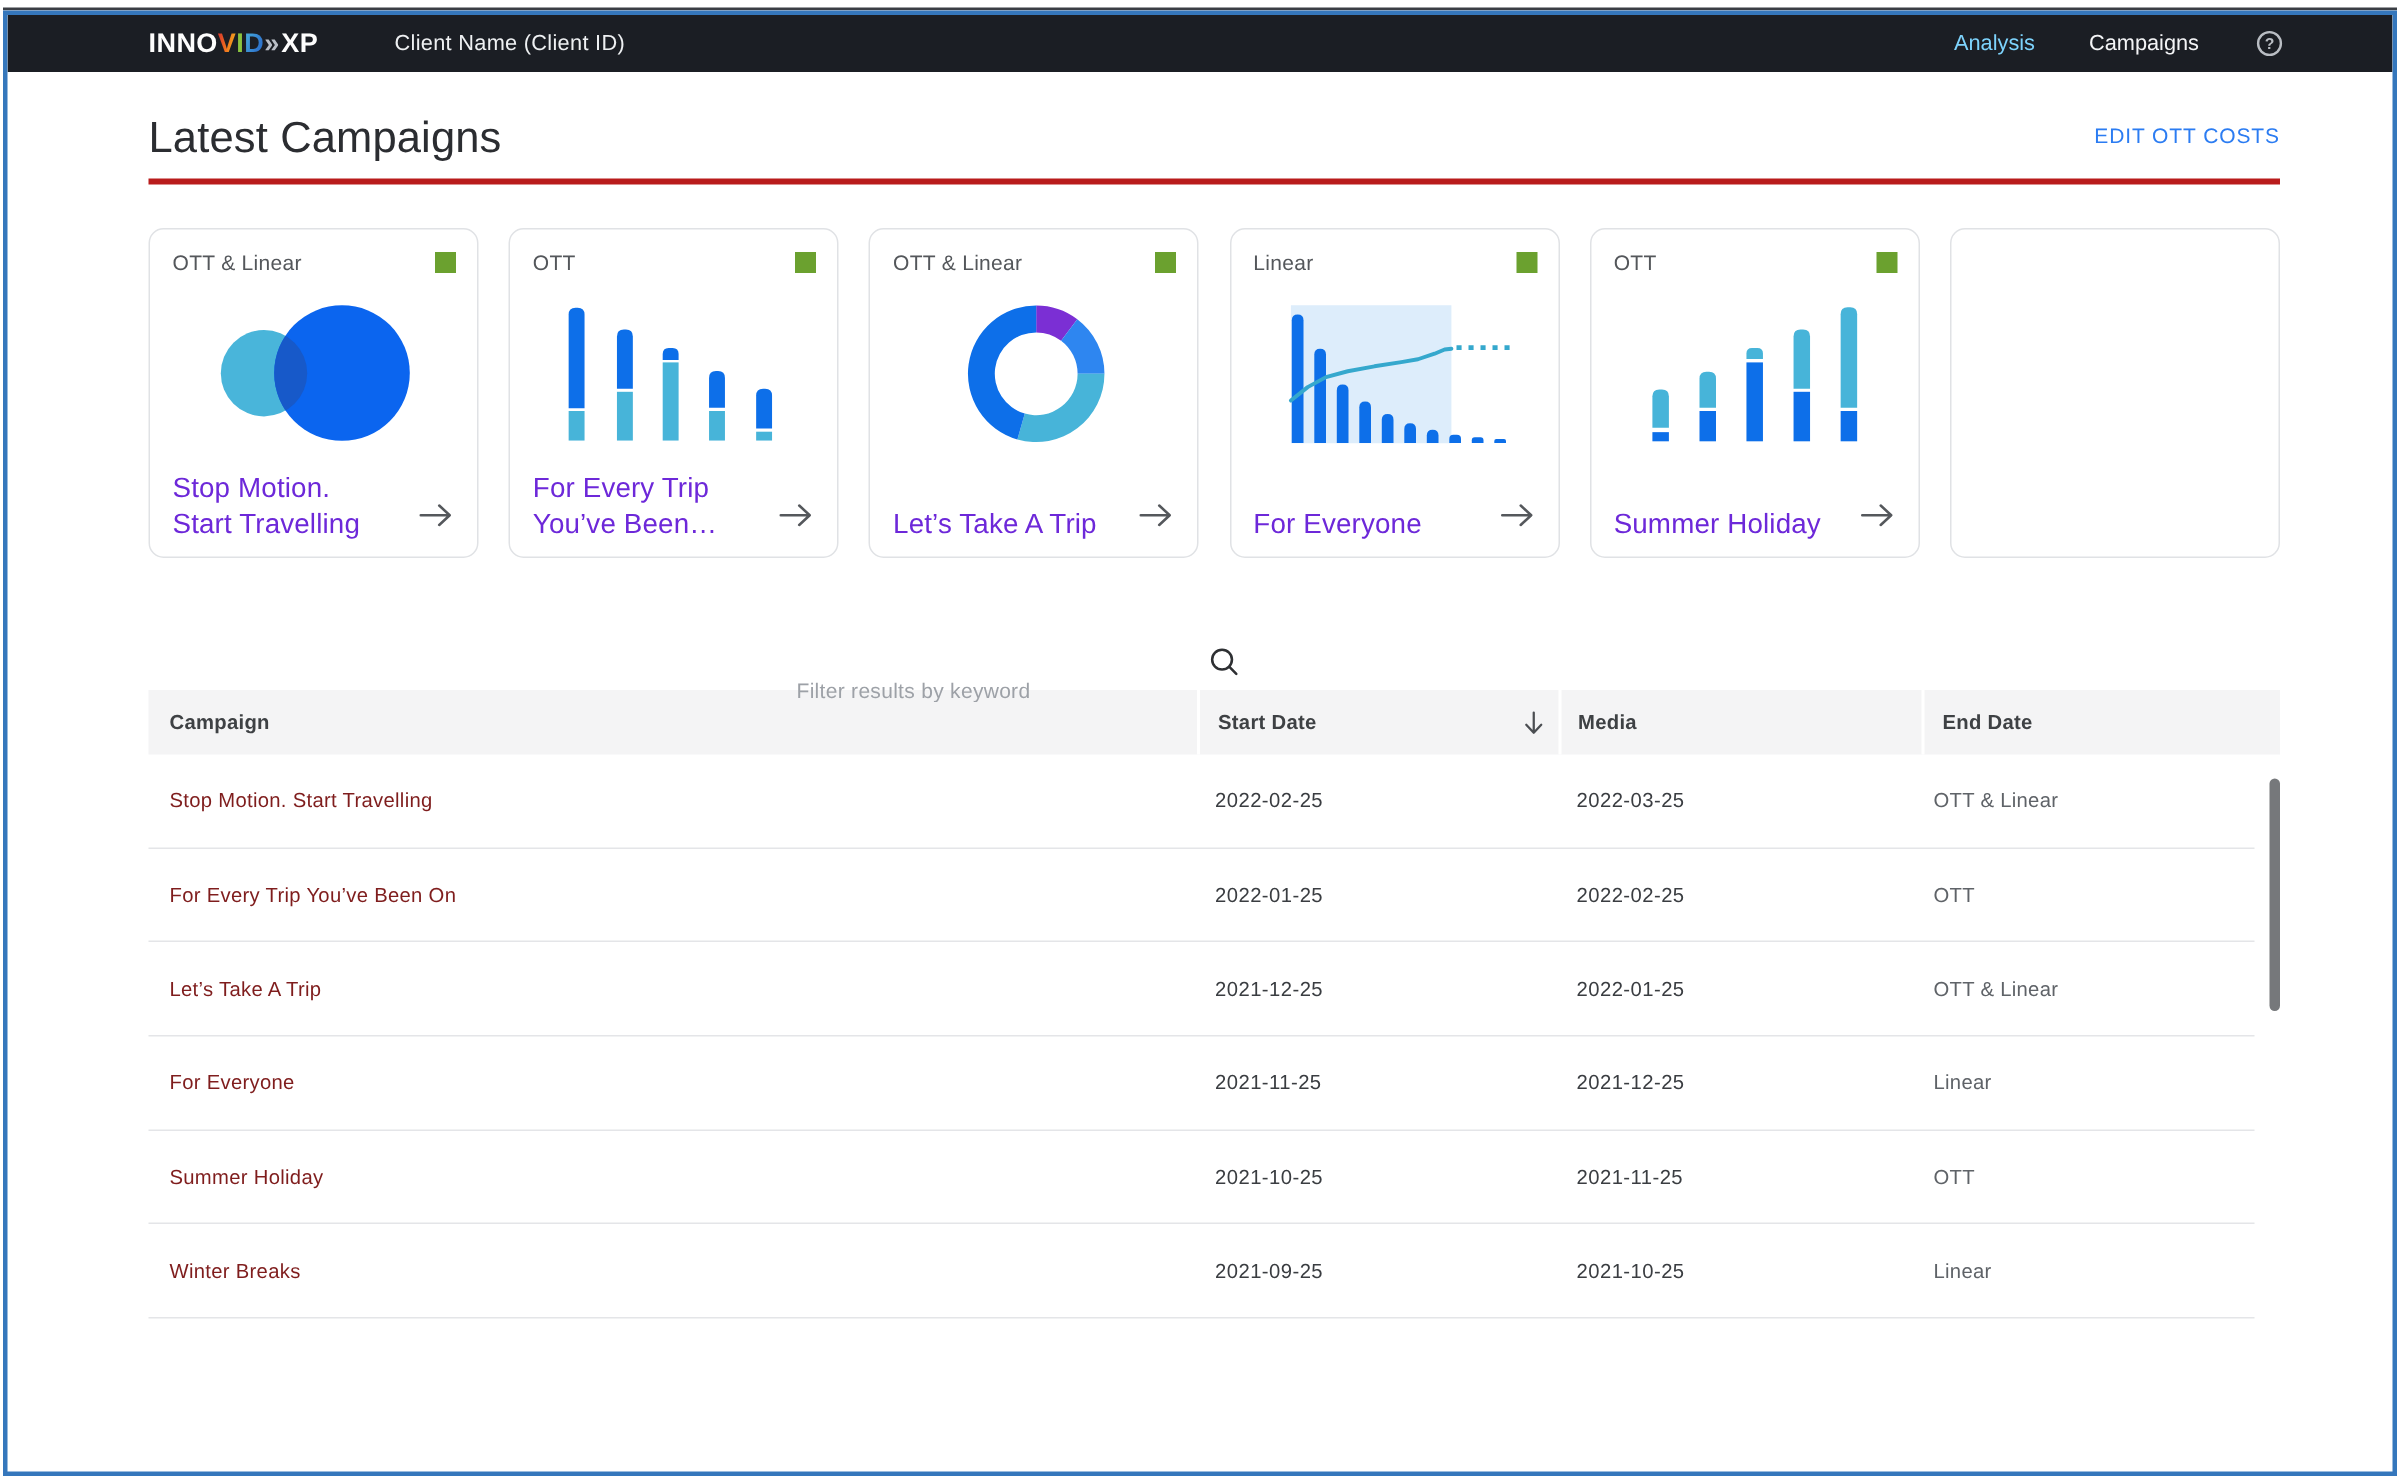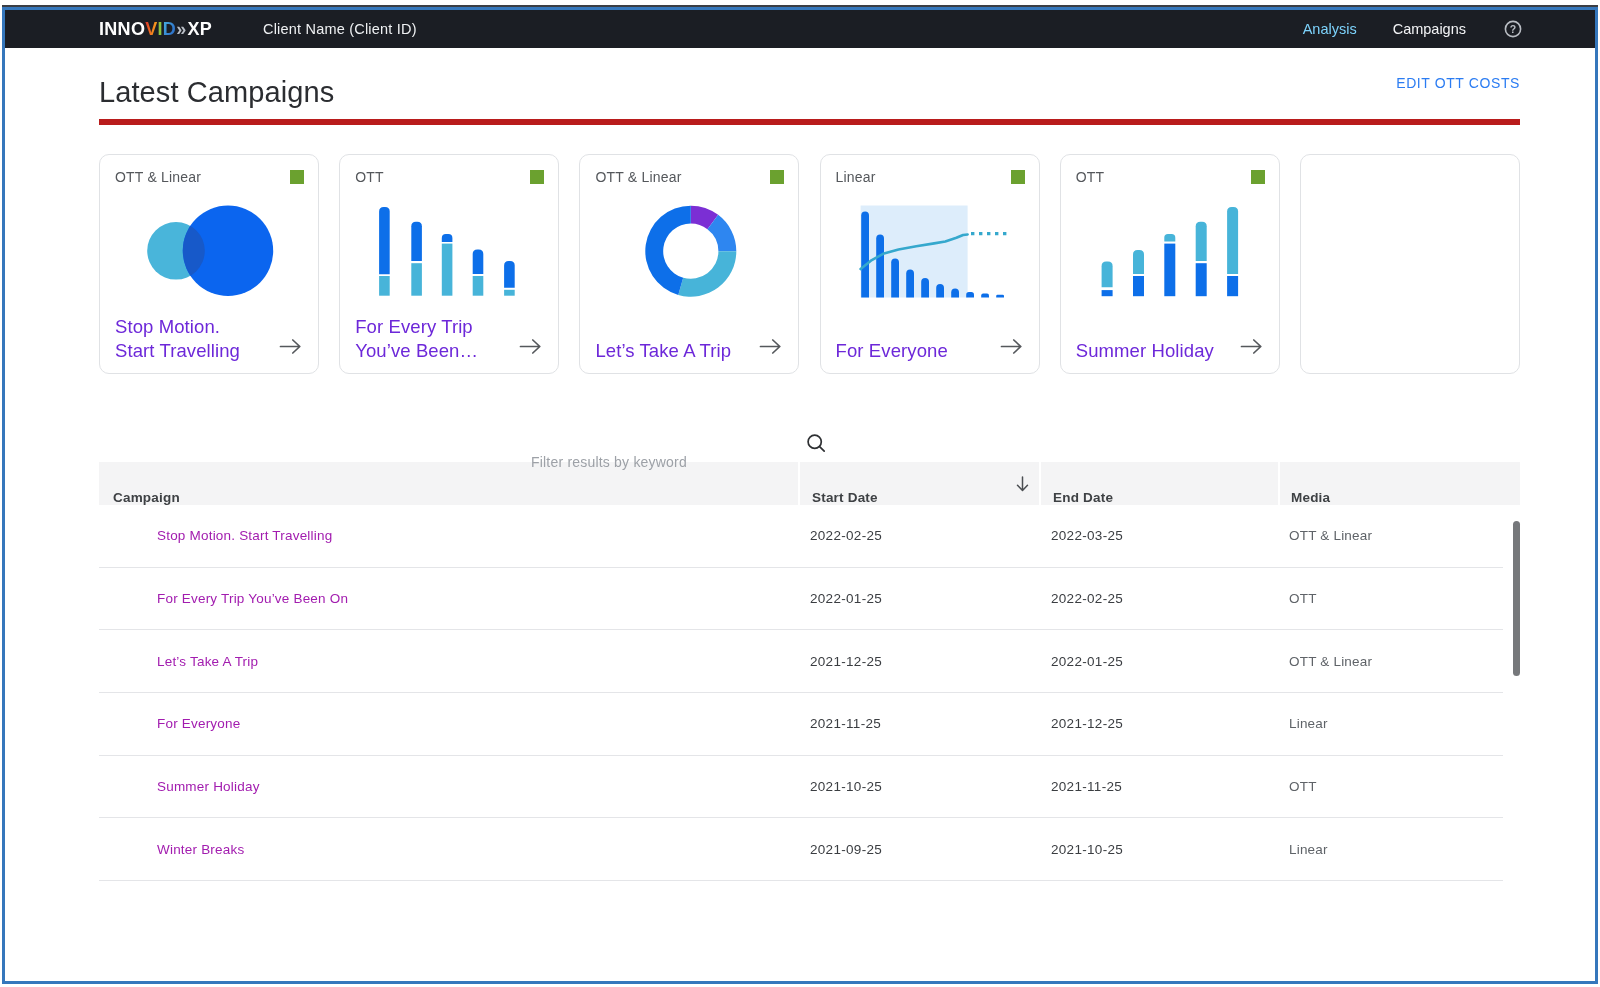--- a/index.html
+++ b/index.html
@@ -18,21 +18,21 @@
   .logo .lg-chev { color:#b9bec6; font-weight:bold; margin:0 1px 0 0; }
   .client-name { position:absolute; left:258px; top:50%; transform:translateY(-50%); color:#eef0f2; font-size:14.5px; letter-spacing:0.2px; }
   .topnav { position:absolute; right:71px; top:0; height:100%; display:flex; align-items:center; gap:36px; }
   .nav-item { font-size:14.5px; color:#7dd3fc; cursor:pointer; }
   .nav-item.active { color:#f3f4f6; }
   .help-btn { display:flex; align-items:center; justify-content:center; cursor:pointer; }
 
   
   .main { padding:27px 75px 0 94px; }
 
-  .page-head { display:flex; justify-content:space-between; align-items:flex-start; padding-bottom:10px; border-bottom:6px solid #b91c1c; }
+  .page-head { display:flex; justify-content:space-between; align-items:center; padding-bottom:10px; border-bottom:4px solid #b91c1c; }
   .page-title { font-size:29px; font-weight:500; line-height:34px; color:#2b2d31; letter-spacing:0.1px; }
   .edit-link { font-size:14px; color:#2b7cf2; letter-spacing:0.6px; margin-bottom:5px; text-decoration:none; cursor:pointer; }
 
   
   .cards { margin-top:29px; display:flex; justify-content:space-between; }
   .card { position:relative; width:220px; height:220px; border:1px solid #e0e2e5; border-radius:10px; background:#fff; cursor:pointer; }
   .card.empty { cursor:default; }
   .card-media { position:absolute; left:15px; top:14px; font-size:14px; color:#54575b; letter-spacing:0.2px; }
   .card-dot { position:absolute; right:14px; top:15px; width:14px; height:14px; background:#6ba12f; }
   .card-chart { position:absolute; left:0; top:0; pointer-events:none; }
@@ -41,34 +41,34 @@
   .card-arrow { flex:none; margin-bottom:3px; margin-right:1px; }
 
   
   .filter-row { margin-top:59px; height:22px; display:flex; align-items:center; padding-left:14px;flex-direction:column; }
   .filter-input { border:none; outline:none; margin-left:29px; font-size:14px; color:#3c3f43; width:600px; height:22px; font-family:"Liberation Sans", sans-serif; letter-spacing:0.2px; background:transparent; }
   .filter-input::placeholder { color:#9da1a7; opacity:1; }
 
   
   .table { margin-top:7px; }
   .thead { display:flex; height:43px; background:#f4f4f5; font-size:13.5px; font-weight:bold; color:#3e4144; letter-spacing:0.2px; }
-  .th { display:flex; align-items:flex-end; position:relative; }
+  .th { display:flex; align-items:center; position:relative; }
   .th-campaign { width:699px; padding-left:14px; }
   .th-start { width:241px; padding-left:12px; border-left:2px solid #fff; }
   .th-end { width:239px; padding-left:12px; border-left:2px solid #fff; }
   .th-media { flex:1; padding-left:11px; border-left:2px solid #fff; }
   .sort-arrow { position:absolute; right:10px; top:50%; transform:translateY(-50%); display:flex; cursor:pointer; }
 
   .tbody { position:relative; }
   .trow { display:flex; align-items:center; height:62.7px; width:1404px; border-bottom:1px solid #e4e5e8; font-size:13.5px; }
   .td-campaign { width:699px; padding-left:14px; }
   .td-start { width:241px; padding-left:12px; }
   .td-end { width:239px; padding-left:12px; }
   .td-media { flex:1; padding-left:11px; }
-  .td-campaign a, .campaign-link { color:#a21caf; text-decoration:none; cursor:pointer; letter-spacing:0.2px;margin-left:44px; }
+  .td-campaign a, .campaign-link { color:#7f1d1d; text-decoration:none; cursor:pointer; letter-spacing:0.2px; }
   .td-start, .td-end { color:#3a3d41; letter-spacing:0.3px; }
   .td-media { color:#5f6368; letter-spacing:0.2px; }
   .scroll-thumb { position:absolute; left:1414px; top:16px; width:7px; height:155px; border-radius:3.5px; background:#76787b; cursor:pointer; }
 </style>
 </head>
 <body>
 
 <div class="top-dark-line"></div>
 
 <div class="frame">
@@ -239,25 +239,25 @@
             <span>Campaign</span>
           </div>
         <div class="th th-start">
           <span>Start Date</span>
           <span class="sort-arrow">
             <svg width="13" height="17" viewBox="0 0 13 17" fill="none">
                 <path d="M6.5 1.5 V14.5 M1.5 9.7 L6.5 15 L11.5 9.7" stroke="#4b4e52" stroke-width="1.5" stroke-linecap="round" stroke-linejoin="round"></path>
               </svg>
           </span>
         </div>
+        <div class="th th-media">
+            <span>Media</span>
+          </div>
         <div class="th th-end">
             <span>End Date</span>
-          </div>
-        <div class="th th-media">
-            <span>Media</span>
           </div>
       </div>
 
       <div class="tbody">
         <div class="trow">
           <div class="td-campaign"><a class="campaign-link">Stop Motion. Start Travelling</a></div>
           <div class="td-start">2022-02-25</div>
           <div class="td-end">2022-03-25</div>
           <div class="td-media">OTT &amp; Linear</div>
         </div>

